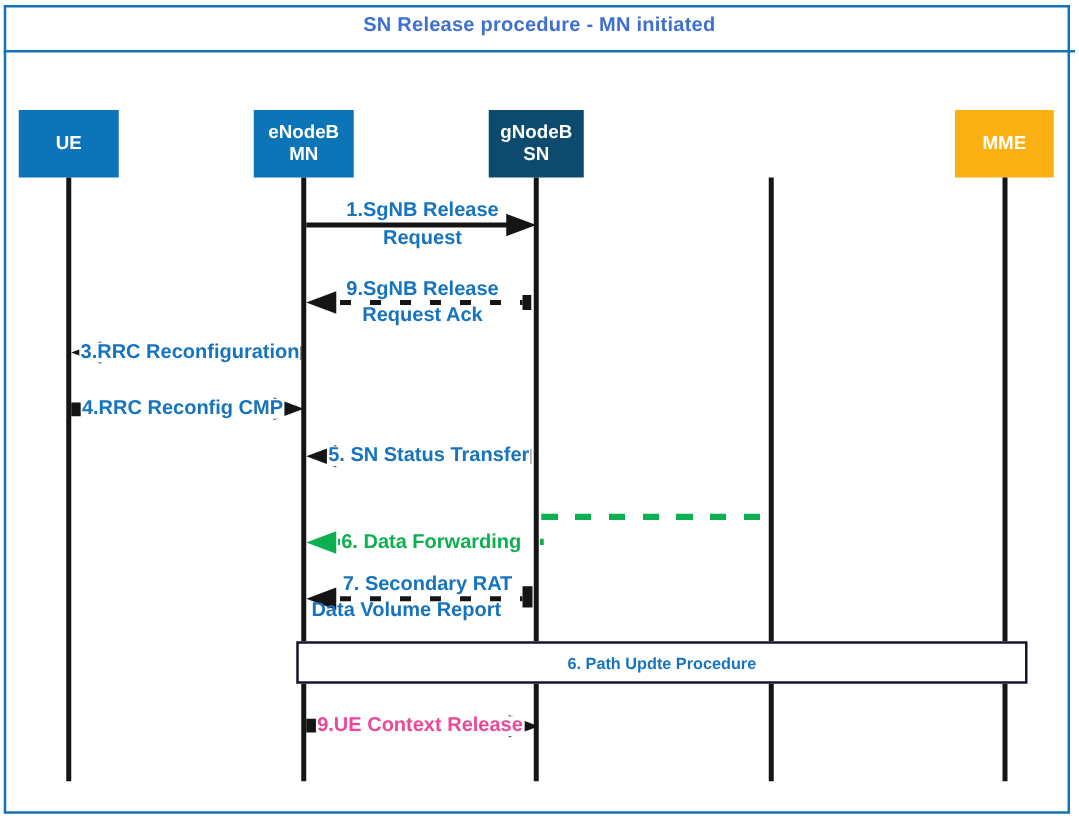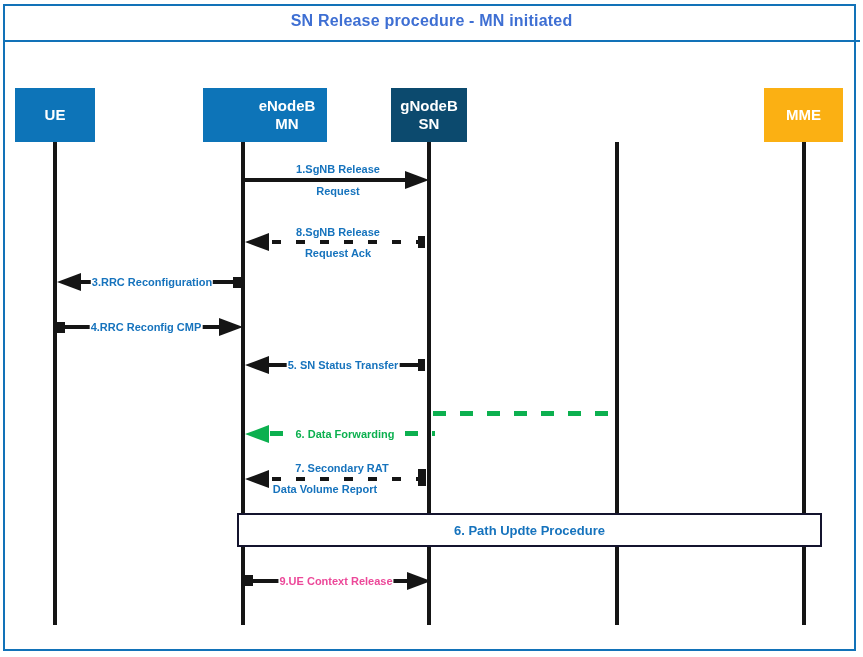--- a/index.html
+++ b/index.html
@@ -26,41 +26,41 @@
     background:repeating-linear-gradient(90deg,#0cb04f 0 13px,transparent 13px 27px);}
   .arrow-r{position:absolute;width:0;height:0;
     border-top:9px solid transparent;border-bottom:9px solid transparent;
     border-left:24px solid #151515;}
   .arrow-l{position:absolute;width:0;height:0;
     border-top:9px solid transparent;border-bottom:9px solid transparent;
     border-right:24px solid #151515;}
   .arrow-l.green{border-right-color:#0cb04f;}
   .stub{position:absolute;background:#151515;}
   .mlabel{position:absolute;transform:translateX(-50%);white-space:nowrap;
-    font-size:11px;font-weight:bold;color:#1673bd;line-height:16px;text-align:center;}
+    font-size:16px;font-weight:bold;color:#1673bd;line-height:16px;text-align:center;}
   .wbg{background:#ffffff;padding:0 1px;}
   .green-t{color:#0cb04f;}
   .red-t{color:#ec4899;}
   .proc-box{position:absolute;left:237px;top:513px;width:585px;height:34px;
     background:#ffffff;border:2px solid #14142e;box-sizing:border-box;
     display:flex;align-items:center;justify-content:center;
     font-size:13px;font-weight:bold;color:#1673bd;}
 </style>
 </head>
 <body>
 
 <div id="canvas">
   <div class="frame"></div>
   <div class="title">SN Release procedure - MN initiated</div>
   <div class="title-sep"></div>
 
   <div class="actor blue" style="left:15px;width:80px;">
     <span>UE</span>
   </div>
-  <div class="actor blue" style="left:203px;width:80px;padding-left:44px;">
+  <div class="actor blue" style="left:203px;width:80px;">
     <span>eNodeB</span>
     <span>MN</span>
   </div>
   <div class="actor salmon" style="left:391px;width:76px;">
     <span>gNodeB</span>
     <span>SN</span>
   </div>
   <div class="actor orange" style="left:764px;width:79px;">
     <span>MME</span>
   </div>
@@ -72,21 +72,21 @@
   <div class="lifeline" style="left:802px;"></div>
 
   <div class="mline" style="left:245px;top:178px;width:162px;"></div>
   <div class="arrow-r" style="left:405px;top:171px;"></div>
   <div class="mlabel" style="left:338px;top:161px;">1.SgNB Release</div>
   <div class="mlabel" style="left:338px;top:183px;">Request</div>
 
   <div class="arrow-l" style="left:245px;top:233px;"></div>
   <div class="dline" style="left:272px;top:240px;width:146px;"></div>
   <div class="stub" style="left:418px;top:236px;width:7px;height:12px;"></div>
-  <div class="mlabel" style="left:338px;top:224px;">8.SgNB Release</div>
+  <div class="mlabel" style="left:338px;top:224px;">9.SgNB Release</div>
   <div class="mlabel" style="left:338px;top:245px;">Request Ack</div>
 
   <div class="mline" style="left:70px;top:280px;width:165px;"></div>
   <div class="arrow-l" style="left:57px;top:273px;"></div>
   <div class="stub" style="left:233px;top:277px;width:8px;height:11px;"></div>
   <div class="mlabel wbg" style="left:152px;top:274px;">3.RRC Reconfiguration</div>
 
   <div class="stub" style="left:57px;top:322px;width:8px;height:11px;"></div>
   <div class="mline" style="left:63px;top:325px;width:160px;"></div>
   <div class="arrow-r" style="left:219px;top:318px;"></div>

